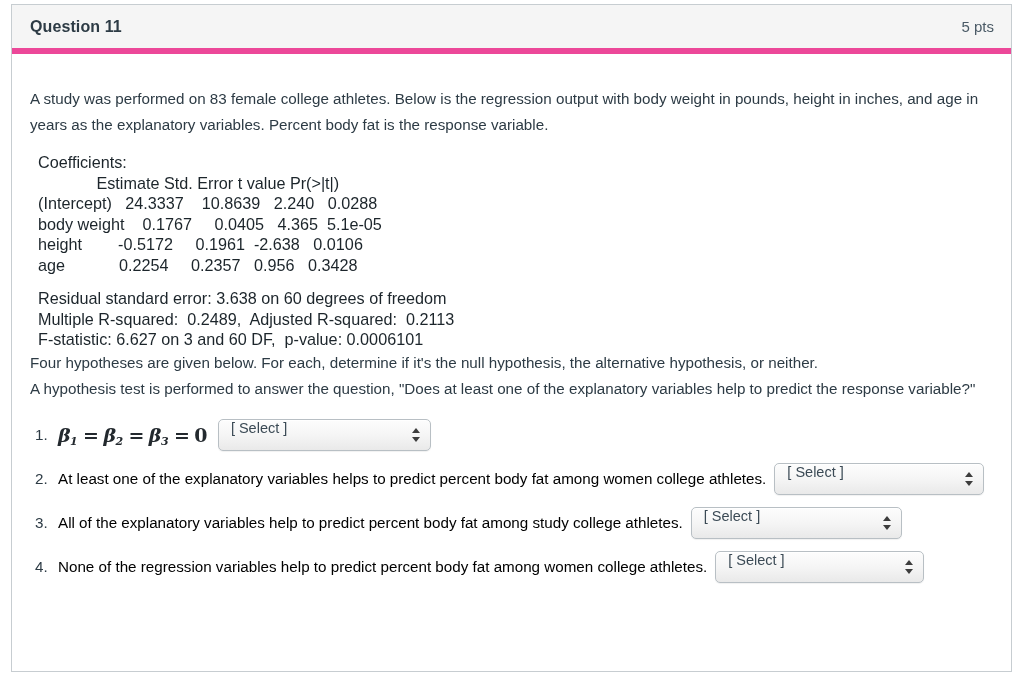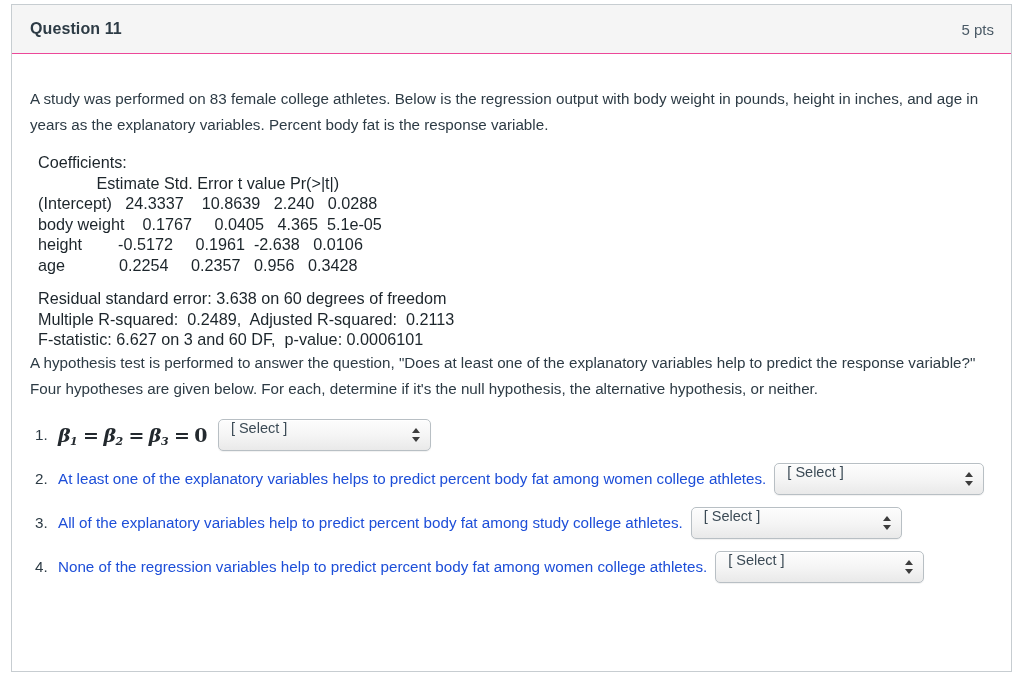--- a/index.html
+++ b/index.html
@@ -22,21 +22,21 @@
     width: 1001px;
     height: 668px;
     border: 1px solid #c7cdd1;
     background: #ffffff;
     box-sizing: border-box;
   }
 
   .question-header {
     height: 49px;
     background: #f5f5f5;
-    border-bottom: 1px solid #ec4899;
+    border-bottom: 6px solid #ec4899;
     display: flex;
     align-items: center;
     justify-content: space-between;
     padding: 0 17px 0 18px;
     box-sizing: border-box;
   }
   .question-header-title {
     font-size: 16px;
     font-weight: bold;
     color: #2d3b45;
@@ -91,21 +91,21 @@
   .item-number {
     width: 28px;
     flex: 0 0 28px;
     font-size: 15.2px;
     color: #2d3b45;
     padding-left: 5px;
     box-sizing: border-box;
   }
   .item-text {
     font-size: 15.2px;
-    color: #1d4ed8;
+    color: #000000;
     padding-right: 8px;
     white-space: nowrap;
   }
   .item-math {
     font-family: "DejaVu Serif", "Liberation Serif", serif;
     font-size: 19px;
     font-style: italic;
     color: #23292e;
     padding-right: 10px;
     white-space: nowrap;
@@ -194,22 +194,22 @@
     <div class="regression-output"><span>Coefficients:</span>
 <span>             Estimate Std. Error t value Pr(&gt;|t|)</span>
 <span>(Intercept)   24.3337    10.8639   2.240   0.0288</span>
 <span>body weight    0.1767     0.0405   4.365  5.1e-05</span>
 <span>height        -0.5172     0.1961  -2.638   0.0106</span>
 <span>age            0.2254     0.2357   0.956   0.3428</span>
 <span class="blank-line"></span><span>Residual standard error: 3.638 on 60 degrees of freedom</span>
 <span>Multiple R-squared:  0.2489,  Adjusted R-squared:  0.2113</span>
 <span>F-statistic: 6.627 on 3 and 60 DF,  p-value: 0.0006101</span></div>
 
+    <p class="para">Four hypotheses are given below. For each, determine if it's the null hypothesis, the alternative hypothesis, or neither.</p>
     <p class="para para-hypothesis">A hypothesis test is performed to answer the question, "Does at least one of the explanatory variables help to predict the response variable?"</p>
-    <p class="para">Four hypotheses are given below. For each, determine if it's the null hypothesis, the alternative hypothesis, or neither.</p>
 
     <ol class="hypothesis-list">
 
       <li>
         <span class="item-number">1.</span>
         <span class="item-math"><span>β</span><sub>1</sub><span class="eq">=</span><span>β</span><sub>2</sub><span class="eq">=</span><span>β</span><sub>3</sub><span class="eq">=</span><span class="zero">0</span></span>
         <div class="select-box sel-w1">
           <span class="select-label">[ Select ]</span>
           <span class="select-arrows">
             <span class="arrow-up"></span>

